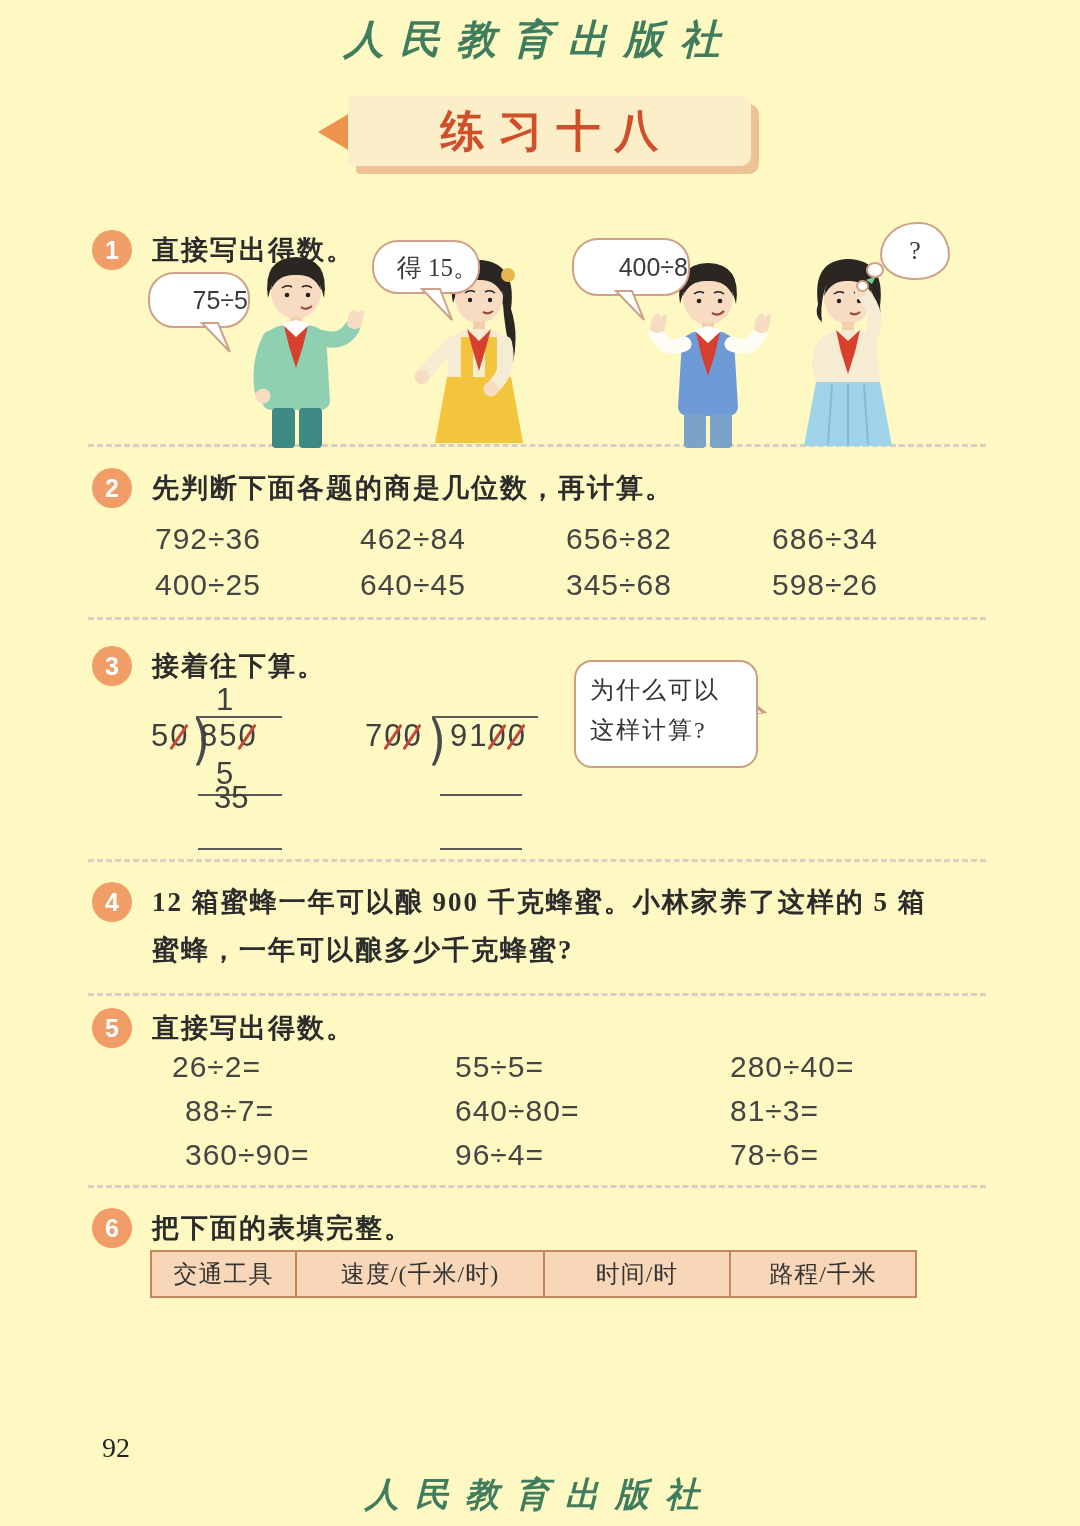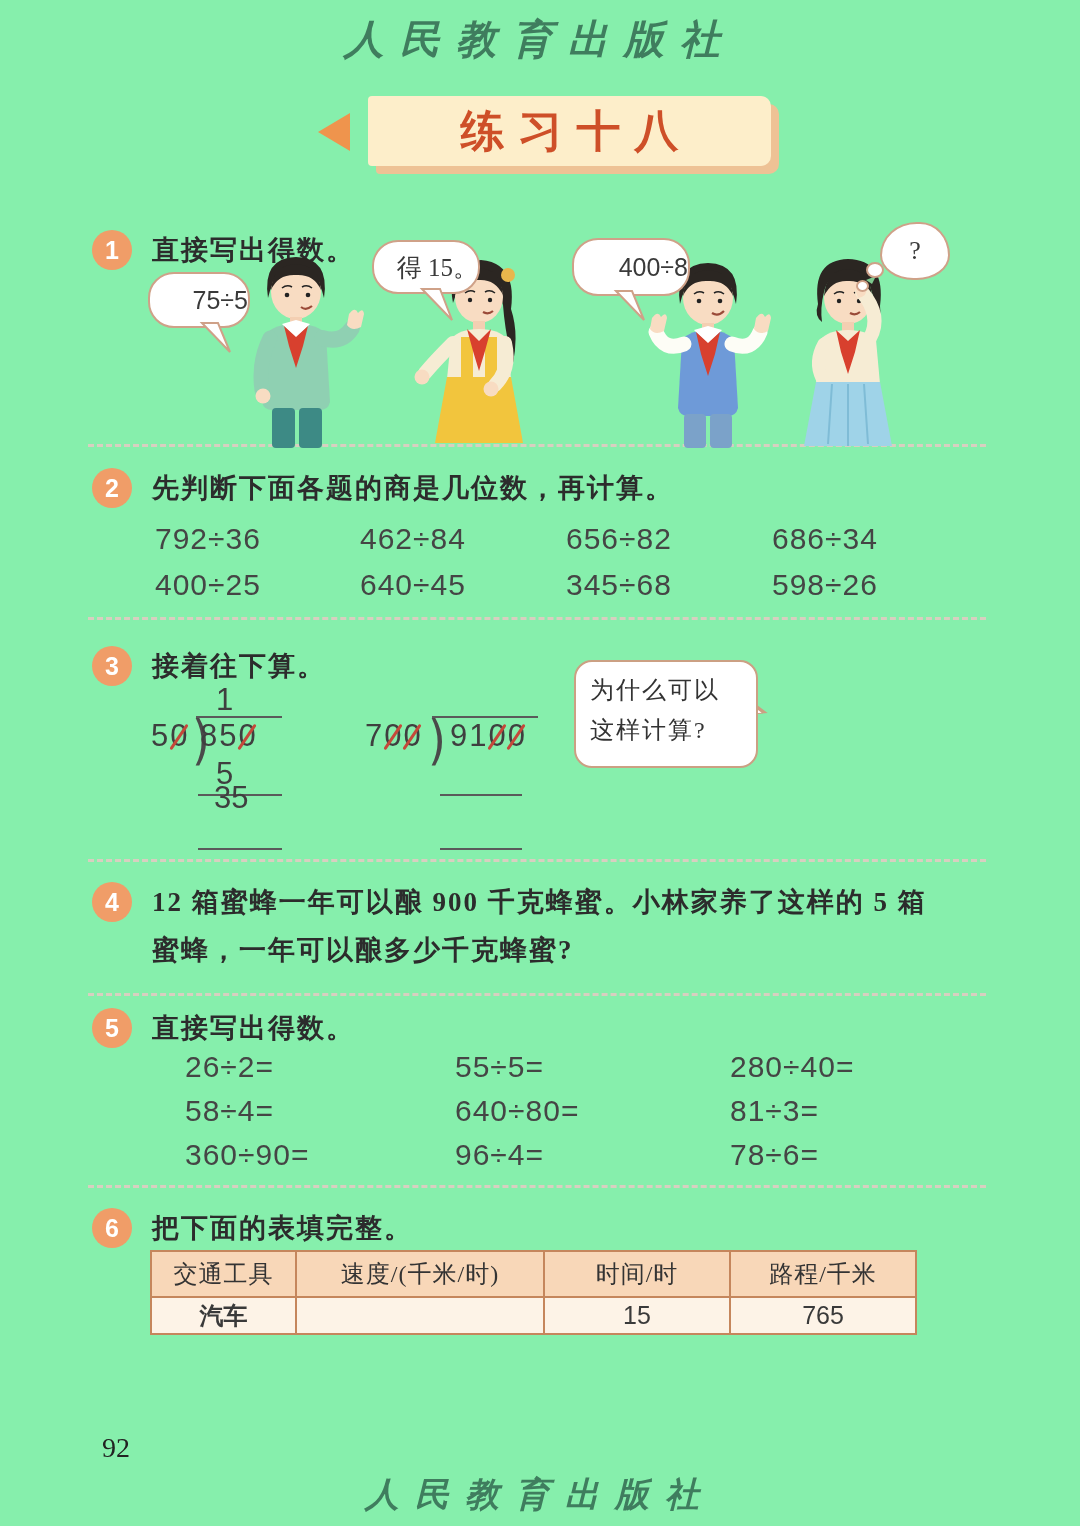--- a/index.html
+++ b/index.html
@@ -1,29 +1,29 @@
 <!DOCTYPE html>
 <html><head>
 <meta charset="utf-8">
 <style>
   html,body{margin:0;padding:0;background:#fff;}
-  .page{position:relative;width:1080px;height:1526px;background:#86efac;overflow:hidden;
+  .page{position:relative;width:1080px;height:1526px;background:#fef9c3;overflow:hidden;
         font-family:"Liberation Serif","DejaVu Serif",serif;color:#2e2e2e;}
   .abs{position:absolute;}
 
   
   .logo{left:0;right:0;text-align:center;color:#3f7d5e;font-style:italic;font-weight:bold;
         letter-spacing:16px;font-family:"Liberation Serif",serif;}
   .logo.top{top:12px;font-size:40px;}
   .logo.bottom{top:1472px;font-size:34px;}
 
   
   .banner{left:348px;top:96px;width:403px;height:70px;background:#fdeeca;
           border-radius:4px 10px 10px 4px;box-shadow:8px 8px 0 #eec295;
-          display:flex;align-items:center;justify-content:center;margin-left:20px;}
+          display:flex;align-items:center;justify-content:center;}
   .banner-tip{left:318px;top:113px;width:0;height:0;border-top:19px solid transparent;
           border-bottom:19px solid transparent;border-right:32px solid #ef944d;}
   .banner-title{font-size:44px;font-weight:bold;color:#ce4f28;letter-spacing:14px;text-indent:14px;}
 
   
   .badge{width:40px;height:40px;border-radius:50%;background:#f09d68;color:#fff;
          font-family:"Liberation Sans",sans-serif;font-size:25px;font-weight:bold;
          display:flex;align-items:center;justify-content:center;left:92px;}
   .prompt{left:152px;font-size:27px;font-weight:600;color:#2c2c2c;letter-spacing:2px;}
   .ptext{font-size:27px;font-weight:600;color:#2c2c2c;letter-spacing:2px;}
@@ -260,24 +260,24 @@
     <div class="abs ptext" style="left:152px;top:884px">12 箱蜜蜂一年可以酿 900 千克蜂蜜。小林家养了这样的 5 箱</div>
     <div class="abs ptext" style="left:152px;top:932px">蜜蜂，一年可以酿多少千克蜂蜜?</div>
   </div>
 
   <div class="abs divider" style="top:993px"></div>
 
   
   <div style="display:contents">
     <div class="abs badge" style="top:1008px">5</div>
     <div class="abs prompt" style="top:1010px">直接写出得数。</div>
-    <span class="abs expr" style="left:185px;top:1050px">26÷2=</span>
+    <span class="abs expr" style="left:172px;top:1050px">26÷2=</span>
     <span class="abs expr" style="left:455px;top:1050px">55÷5=</span>
     <span class="abs expr" style="left:730px;top:1050px">280÷40=</span>
-    <span class="abs expr" style="left:185px;top:1094px">58÷4=</span>
+    <span class="abs expr" style="left:185px;top:1094px">88÷7=</span>
     <span class="abs expr" style="left:455px;top:1094px">640÷80=</span>
     <span class="abs expr" style="left:730px;top:1094px">81÷3=</span>
     <span class="abs expr" style="left:185px;top:1138px">360÷90=</span>
     <span class="abs expr" style="left:455px;top:1138px">96÷4=</span>
     <span class="abs expr" style="left:730px;top:1138px">78÷6=</span>
   </div>
 
   <div class="abs divider" style="top:1185px"></div>
 
   
@@ -294,26 +294,20 @@
         </colgroup>
       <thead>
         <tr>
           <th>交通工具</th>
           <th>速度/(千米/时)</th>
           <th>时间/时</th>
           <th>路程/千米</th>
         </tr>
       </thead>
       <tbody>
-        <tr>
-          <td class="vname">汽车</td>
-          <td class="numcell"></td>
-          <td class="numcell">15</td>
-          <td class="numcell">765</td>
-        </tr>
       </tbody>
     </table>
   </div>
 
   
   <div class="abs pagenum">92</div>
   <div class="abs logo bottom">人民教育出版社</div>
 
 </div>
 

